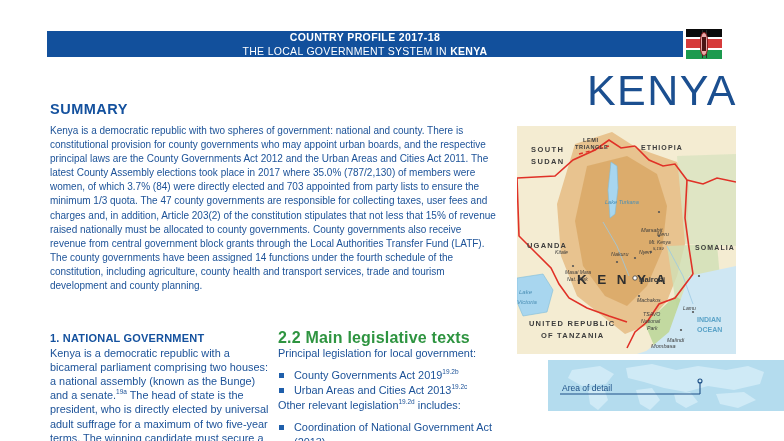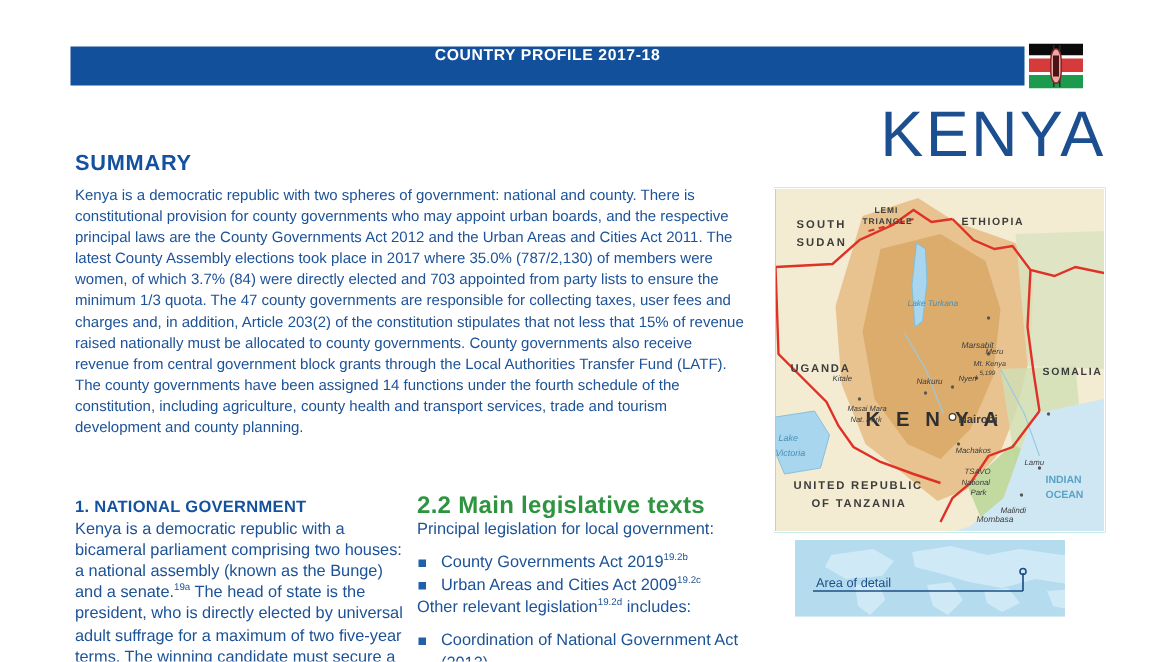--- a/index.html
+++ b/index.html
@@ -173,34 +173,35 @@
     width: 221px; height: 230px;
     overflow: hidden;
     background: #14b8a6;
     border: 1px solid #ffffff;
     box-sizing: border-box;
   }
   .map-panel svg { display: block; }
 
   .inset-panel {
     position: absolute;
-    left: 530px; top: 360px;
-    width: 180px; height: 51px;
+    left: 548px; top: 360px;
+    width: 236px; height: 51px;
     overflow: hidden;
     background: #b4dcee;
   }
   .inset-panel svg { display: block; }
 </style>
 </head>
 <body>
 
 <div class="page">
 
   <div class="header-bar">
     <span class="header-left">COUNTRY PROFILE 2017-18</span>
+    <span class="header-right"><span>THE LOCAL GOVERNMENT SYSTEM IN </span><span class="strong">KENYA</span></span>
   </div>
 
   <div class="flag">
     <div class="band b-black"></div>
     <div class="band b-w1"></div>
     <div class="band b-red"></div>
     <div class="band b-w2"></div>
     <div class="band b-green"></div>
     <div class="spear-a"></div>
     <div class="spear-b"></div>
@@ -217,21 +218,21 @@
     <div class="sec-head-blue">1.  NATIONAL GOVERNMENT</div>
     <p class="para"><span>Kenya is a democratic republic with a bicameral parliament comprising two houses: a national assembly (known as the Bunge) and a senate.</span><sup>19a</sup><span> The head of state is the president, who is directly elected by universal adult suffrage for a maximum of two five-year terms. The winning candidate must secure a majority of 50% of the vote plus one.</span></p>
   </div>
 
   <div class="col col-mid">
     <div class="sec-head-green">2.2  Main legislative texts</div>
     <p class="para">Principal legislation for local government:</p>
 
     <ul class="bullets">
       <li><span>County Governments Act 2019</span><sup>19.2b</sup></li>
-      <li><span>Urban Areas and Cities Act 2009</span><sup>19.2c</sup></li>
+      <li><span>Urban Areas and Cities Act 2013</span><sup>19.2c</sup></li>
     </ul>
 
     <p class="para"><span>Other relevant legislation</span><sup>19.2d</sup><span> includes:</span></p>
 
     <ul class="bullets">
       <li><span>Coordination of National Government Act (2013)</span></li>
     </ul>
   </div>
 
   <div class="map-panel">

